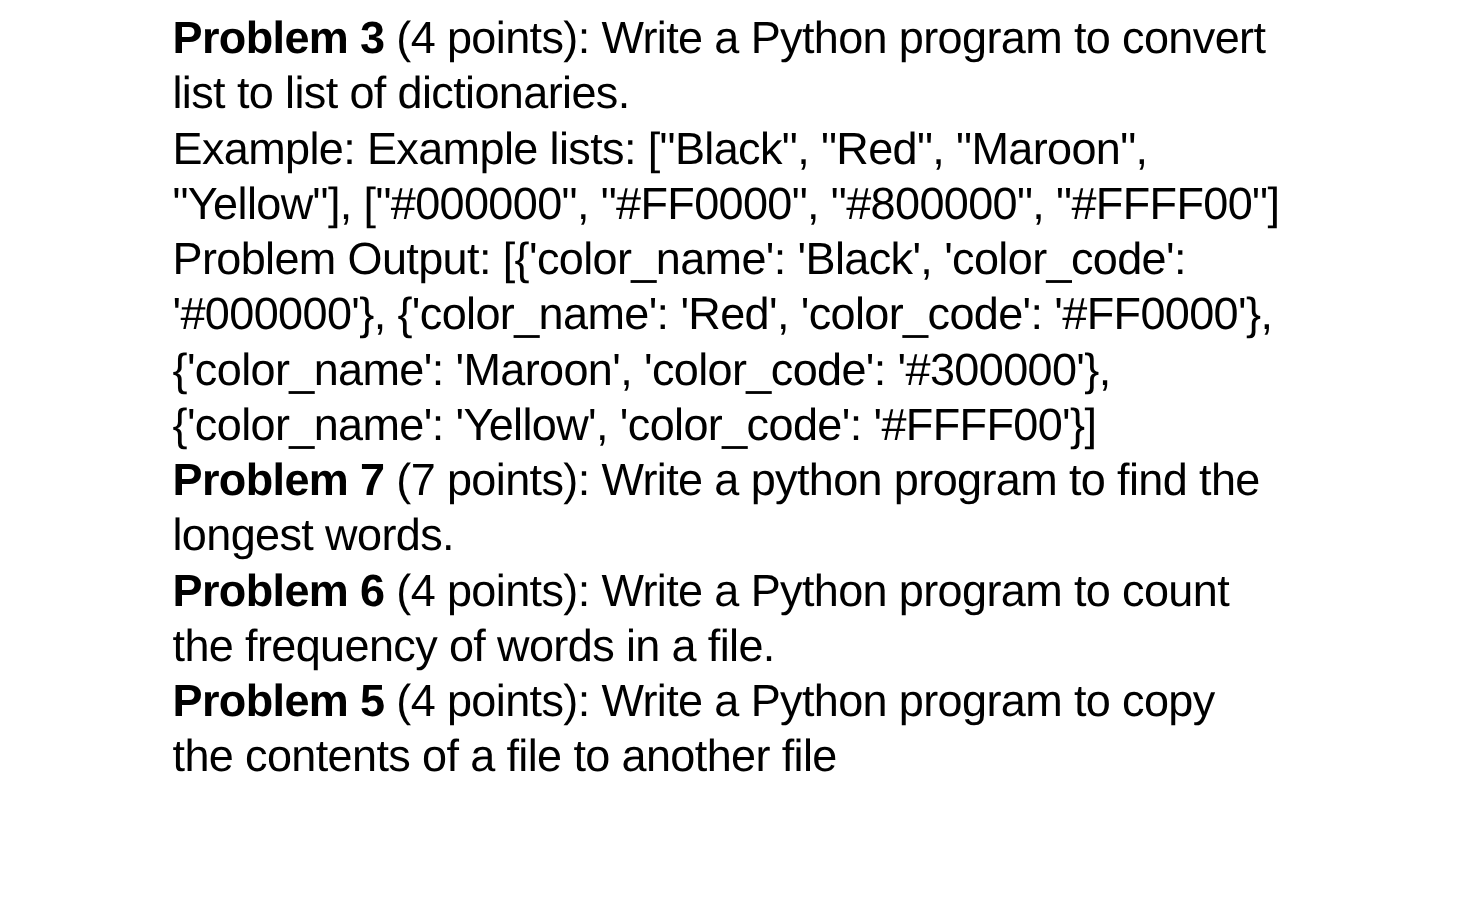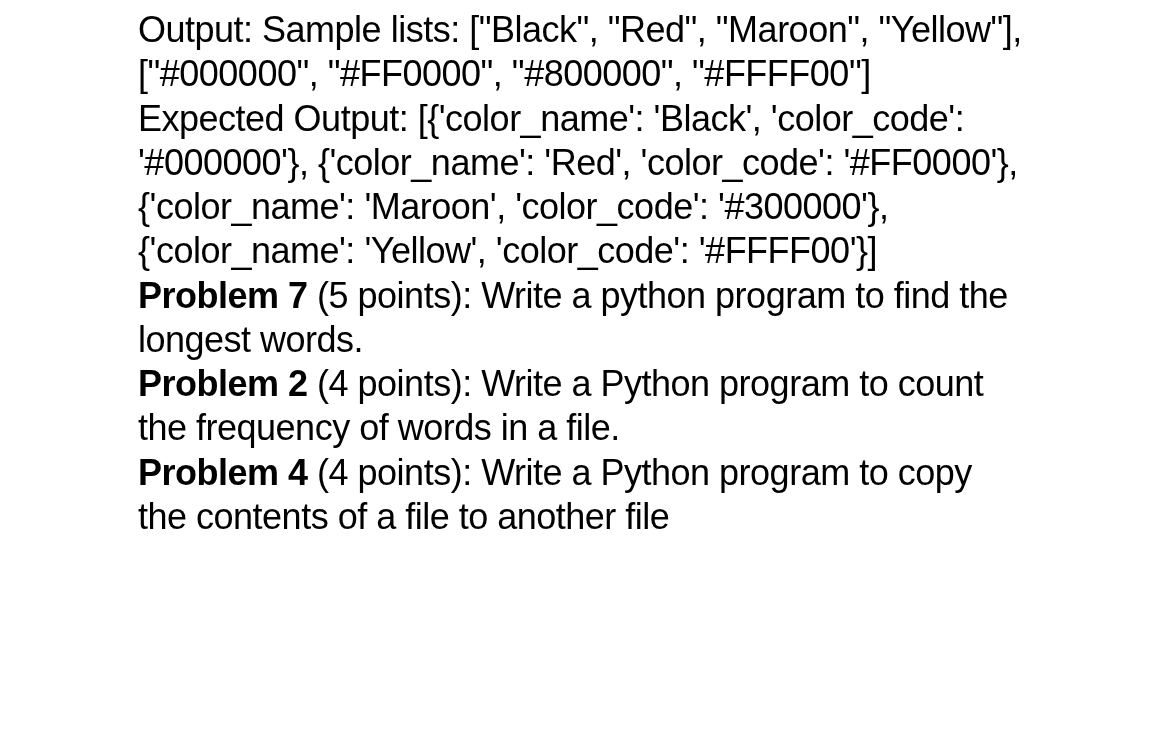--- a/index.html
+++ b/index.html
@@ -30,36 +30,39 @@
     }
     .line {
       display: block;
     }
   </style>
 </head>
 <body>
 
 <div class="problem-block">
   <span class="line">
-    <span class="inline-text">Output: Sample lists: </span><span class="inline-text">["Black", "Red", "Maroon", "Yellow"], ["#000000", "#FF0000", "#800000", "#FFFF00"]</span>
+    <span class="problem-title">Problem 3</span><span class="inline-text"> (4 points): </span><span class="inline-text">Write a Python program to convert list to list of dictionaries.</span>
   </span>
   <span class="line">
-    <span class="inline-text">Expected Output: </span><span class="inline-text">[{'color_name': 'Black', 'color_code': '#000000'}, {'color_name': 'Red', 'color_code': '#FF0000'}, {'color_name': 'Maroon', 'color_code': '#300000'}, {'color_name': 'Yellow', 'color_code': '#FFFF00'}]</span>
+    <span class="inline-text">Example: Example lists: </span><span class="inline-text">["Black", "Red", "Maroon", "Yellow"], ["#000000", "#FF0000", "#800000", "#FFFF00"]</span>
+  </span>
+  <span class="line">
+    <span class="inline-text">Problem Output: </span><span class="inline-text">[{'color_name': 'Black', 'color_code': '#000000'}, {'color_name': 'Red', 'color_code': '#FF0000'}, {'color_name': 'Maroon', 'color_code': '#300000'}, {'color_name': 'Yellow', 'color_code': '#FFFF00'}]</span>
   </span>
 </div>
 
 <div class="problem-block">
   <span class="line">
-    <span class="problem-title">Problem 7</span><span class="inline-text"> (5 points): </span><span class="inline-text">Write a python program to find the longest words.</span>
+    <span class="problem-title">Problem 7</span><span class="inline-text"> (7 points): </span><span class="inline-text">Write a python program to find the longest words.</span>
   </span>
 </div>
 
 <div class="problem-block">
   <span class="line">
-    <span class="problem-title">Problem 2</span><span class="inline-text"> (4 points): </span><span class="inline-text">Write a Python program to count the frequency of words in a file.</span>
+    <span class="problem-title">Problem 6</span><span class="inline-text"> (4 points): </span><span class="inline-text">Write a Python program to count the frequency of words in a file.</span>
   </span>
 </div>
 
 <div class="problem-block">
   <span class="line">
-    <span class="problem-title">Problem 4</span><span class="inline-text"> (4 points): </span><span class="inline-text">Write a Python program to copy the contents of a file to another file</span>
+    <span class="problem-title">Problem 5</span><span class="inline-text"> (4 points): </span><span class="inline-text">Write a Python program to copy the contents of a file to another file</span>
   </span>
 </div>
 
 </body></html>

